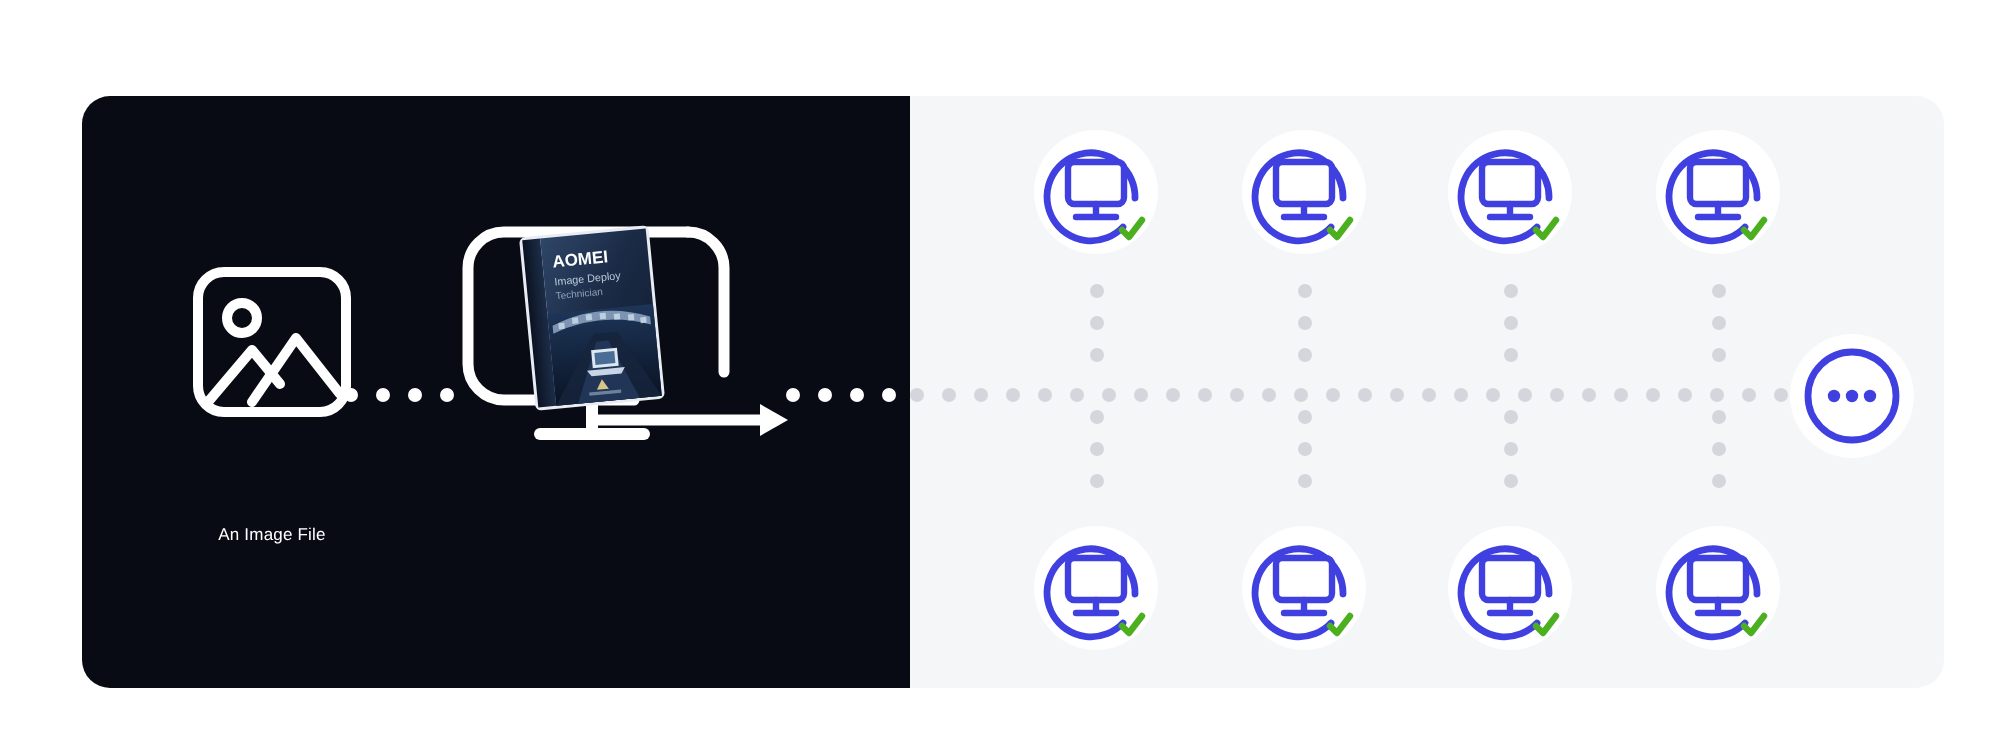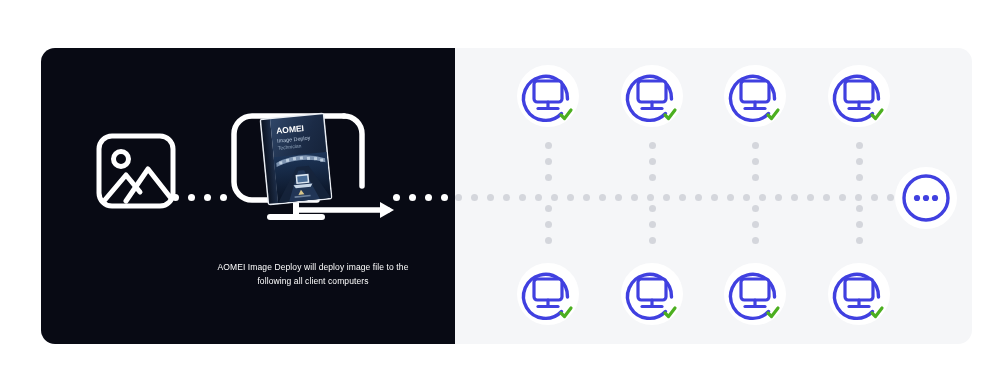--- a/index.html
+++ b/index.html
@@ -289,22 +289,22 @@
         </svg>
       </div>
 
       <div class="dots-left2">
         <span class="dot-white"></span>
         <span class="dot-white"></span>
         <span class="dot-white"></span>
         <span class="dot-white"></span>
       </div>
 
-
-      <div class="caption caption-deploy">AOMEI Image Deploy will deploy image file to the following all client computers</div>
+      <div class="caption caption-image-file">An Image File</div>
+
     </div>
 
     <div class="panel-light">
 
       <div class="bus-h" id="bus-h">
           <span class="dot-grey"></span>
           <span class="dot-grey"></span>
           <span class="dot-grey"></span>
           <span class="dot-grey"></span>
           <span class="dot-grey"></span>

